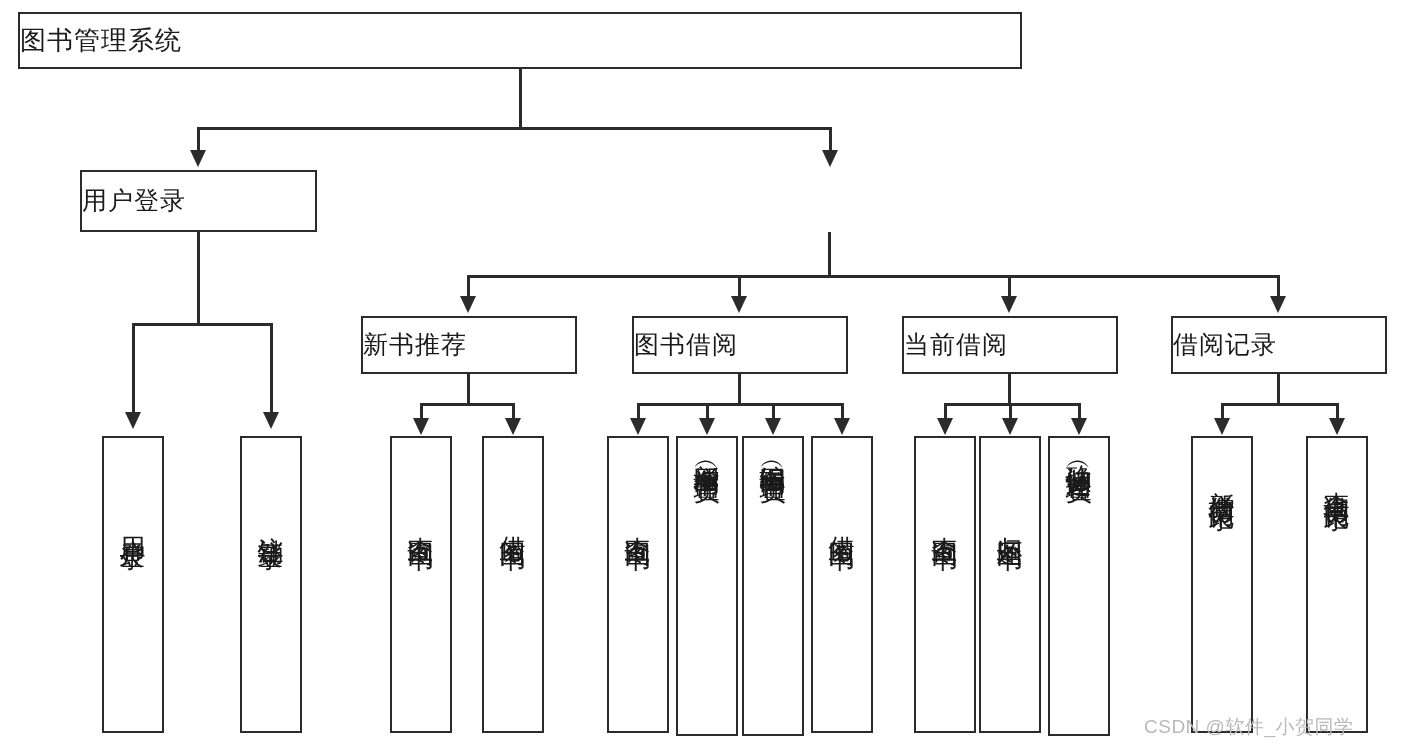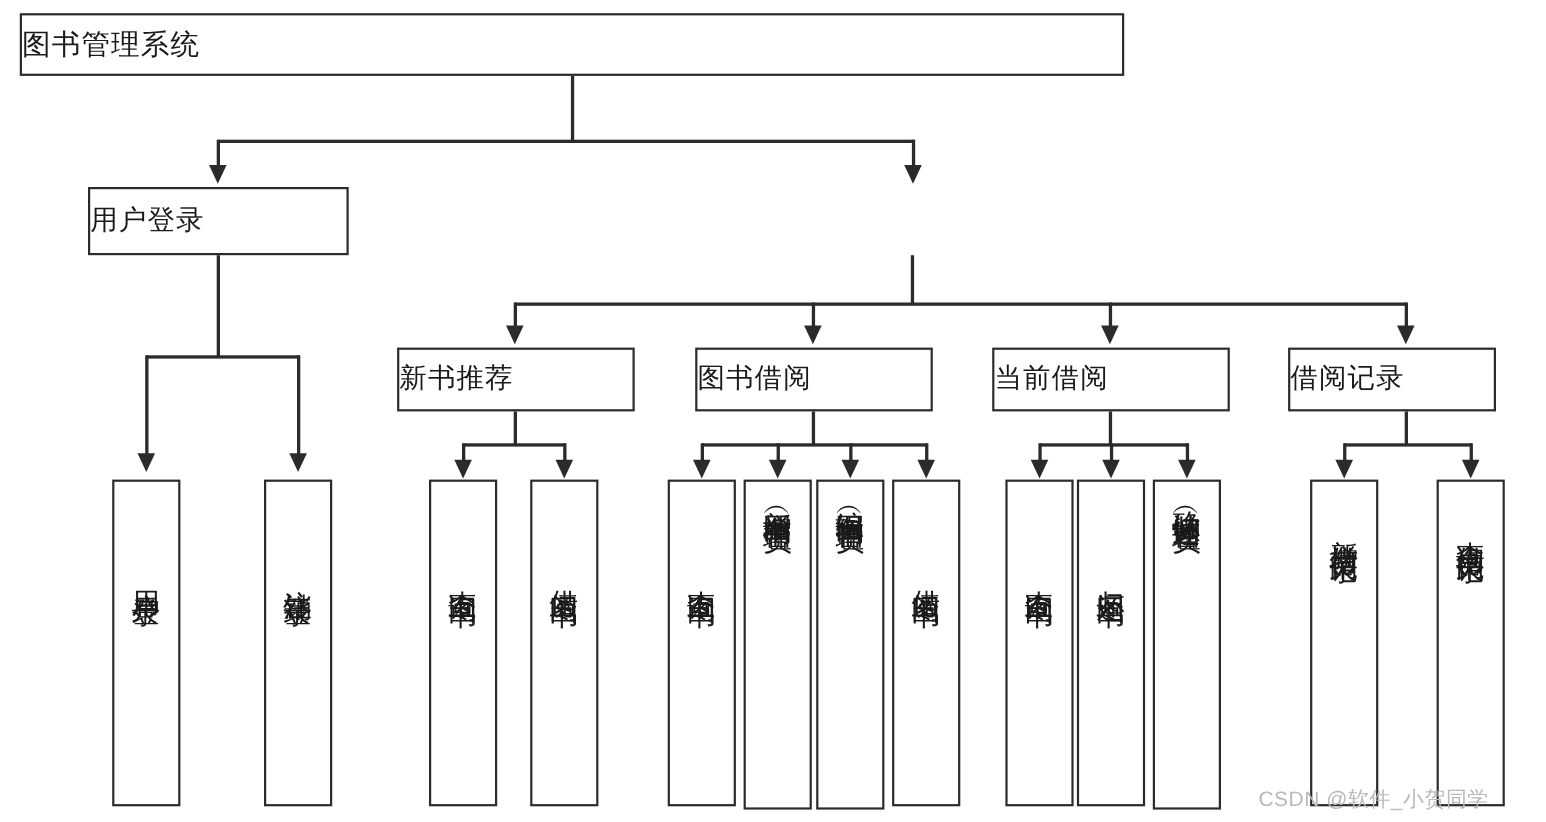--- a/index.html
+++ b/index.html
@@ -119,21 +119,21 @@
 
   <div class="node h" style="left:361px; top:316px; width:216px; height:58px;">
     <span>新书推荐</span>
   </div>
   <div class="node h" style="left:632px; top:316px; width:216px; height:58px;">
     <span>图书借阅</span>
   </div>
   <div class="node h" style="left:902px; top:316px; width:216px; height:58px;">
     <span>当前借阅</span>
   </div>
-  <div class="node h" style="left:1171px; top:316px; width:189px; height:58px;">
+  <div class="node h" style="left:1171px; top:316px; width:216px; height:58px;">
     <span>借阅记录</span>
   </div>
 
   <div class="line v" style="left:467px; top:374px; width:2.5px; height:31px;"></div>
   <div class="line h" style="left:421px; top:403px; width:93px; height:2.5px;"></div>
   <div class="line v" style="left:420px; top:403px; width:2.5px; height:17px;"></div>
   <div class="line v" style="left:512px; top:403px; width:2.5px; height:17px;"></div>
   <div class="arrow" style="left:413px; top:418px;"></div>
   <div class="arrow" style="left:505px; top:418px;"></div>
 

